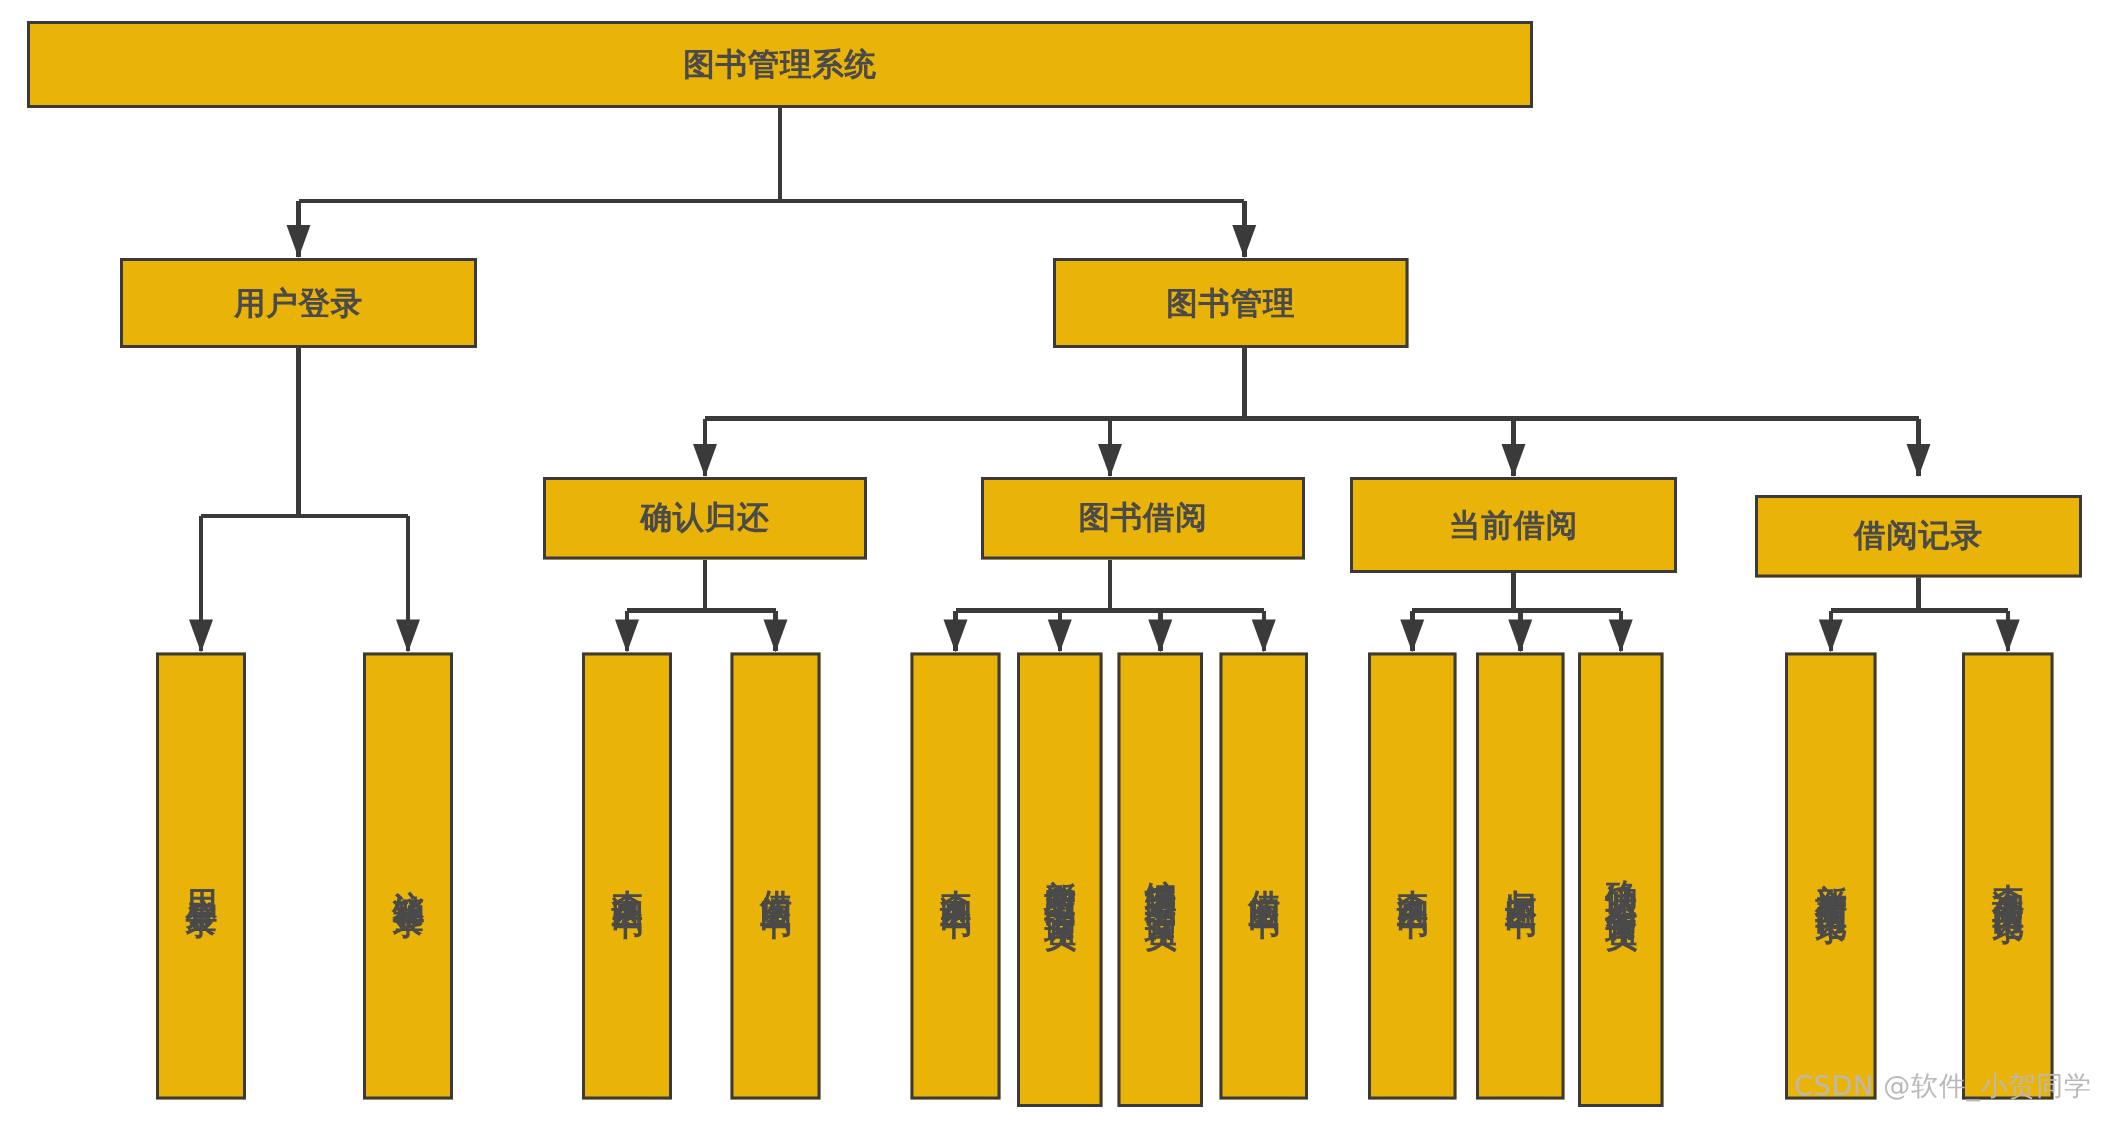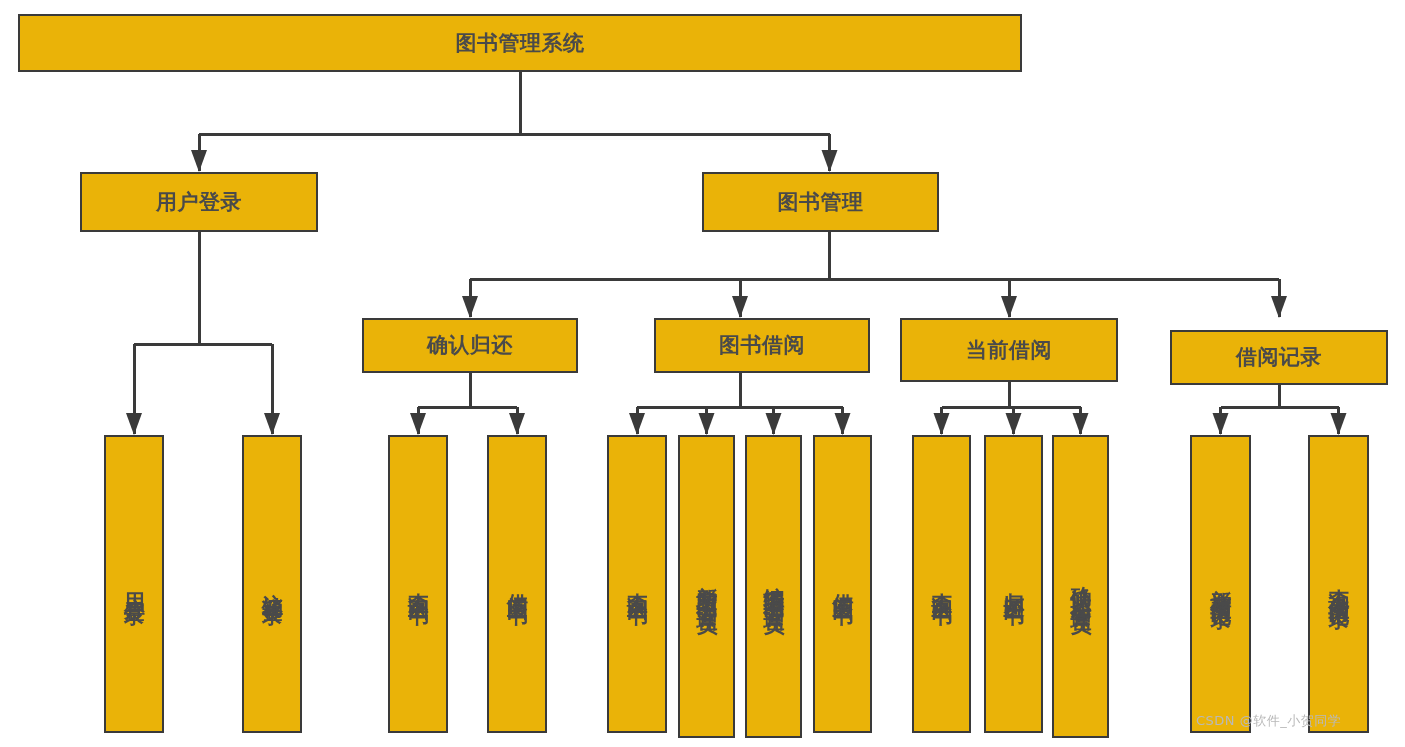--- a/index.html
+++ b/index.html
@@ -54,21 +54,21 @@
     writing-mode: vertical-rl;
     text-orientation: upright;
     -webkit-writing-mode: vertical-rl;
     white-space: nowrap;
     letter-spacing: 4px;
     font-size: 21px;
   }
   .watermark {
     position: absolute;
     color: #b9b9b9;
-    font-size: 13px;
+    font-size: 18px;
     letter-spacing: 0.5px;
     white-space: nowrap;
     z-index: 5;
   }
 </style>
 </head>
 <body>
 
 <div id="canvas">
 

